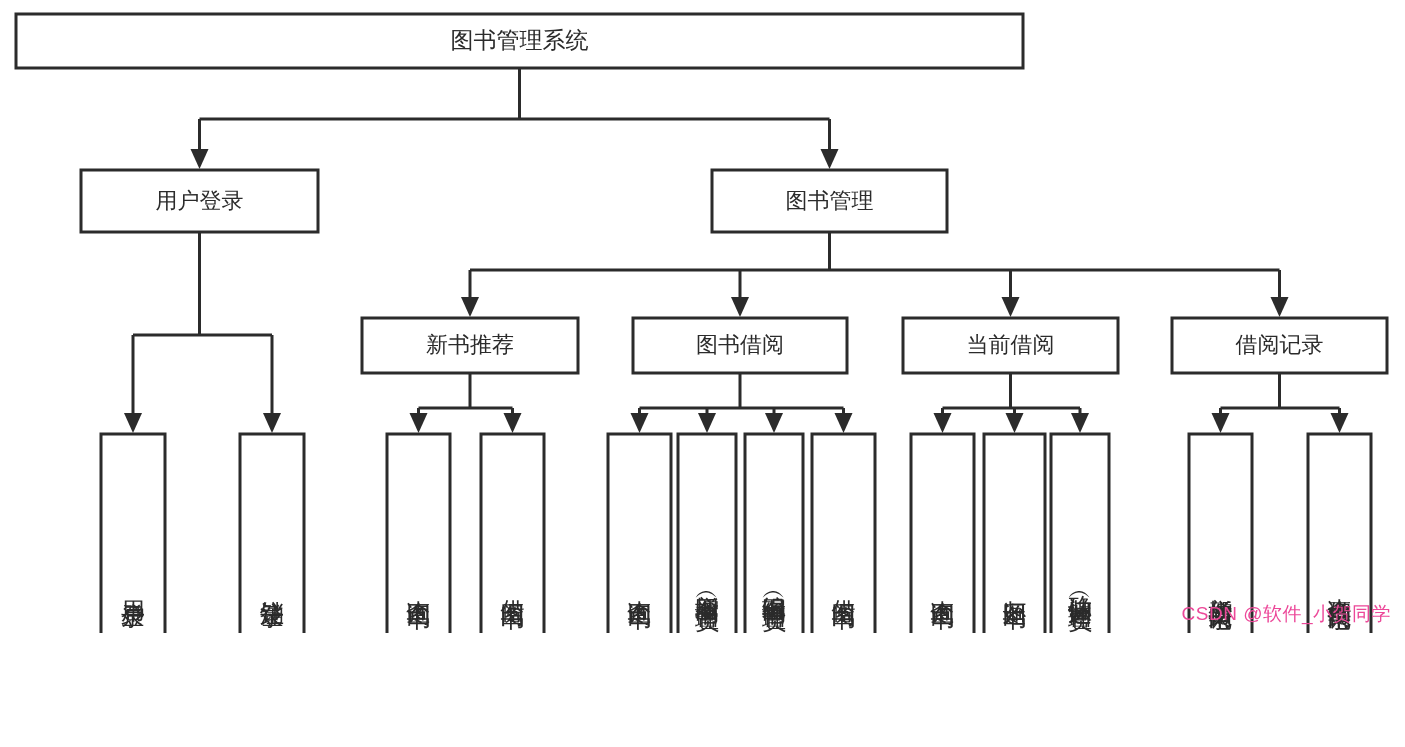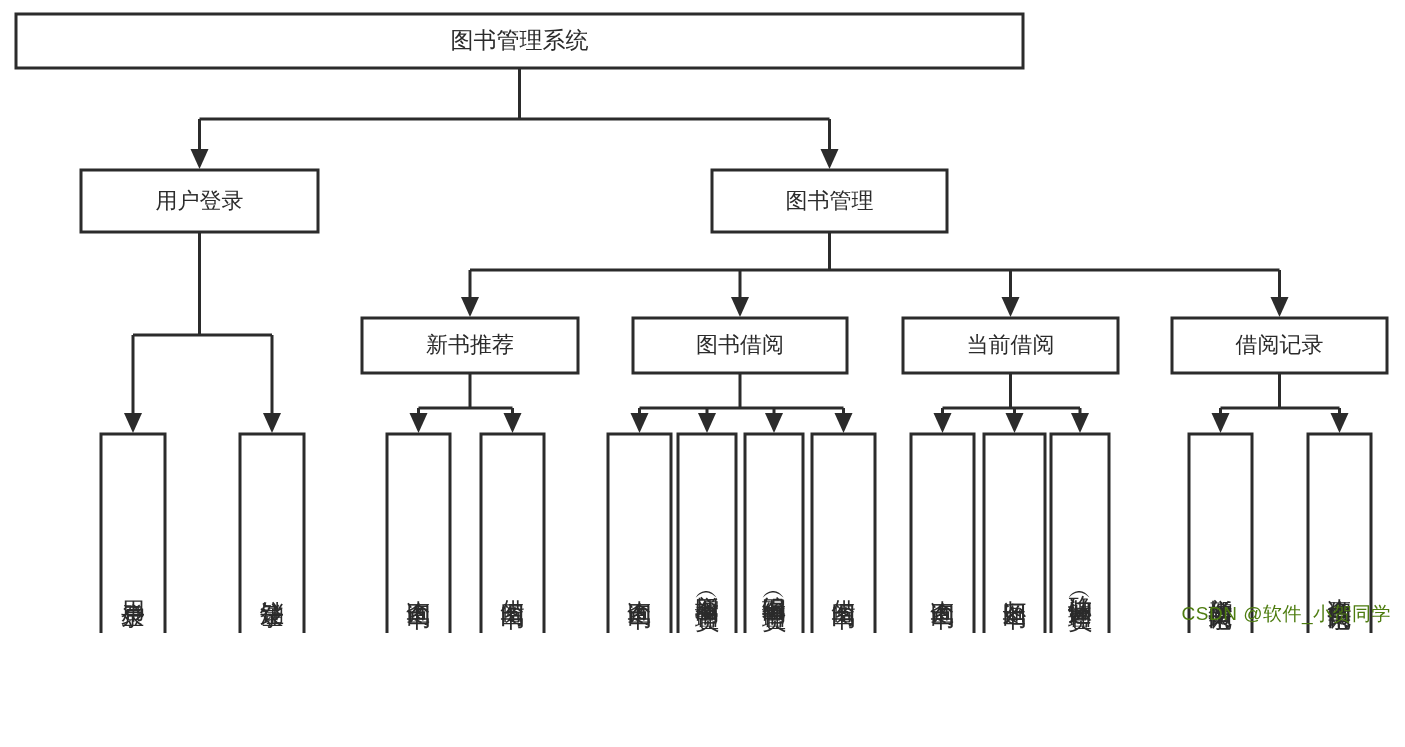--- a/index.html
+++ b/index.html
@@ -72,21 +72,21 @@
     letter-spacing: 2px;
     white-space: nowrap;
     text-align: center;
   }
   .watermark {
     position: absolute;
     right: 14px;
     bottom: 6px;
     font-family: "Liberation Sans", "DejaVu Sans", sans-serif;
     font-size: 19px;
-    color: #4d7c0f;
+    color: #ec4899;
     letter-spacing: 0.5px;
     white-space: nowrap;
     user-select: none;
   }
 </style>
 </head>
 <body>
 
 <div id="diagram-root">
 

